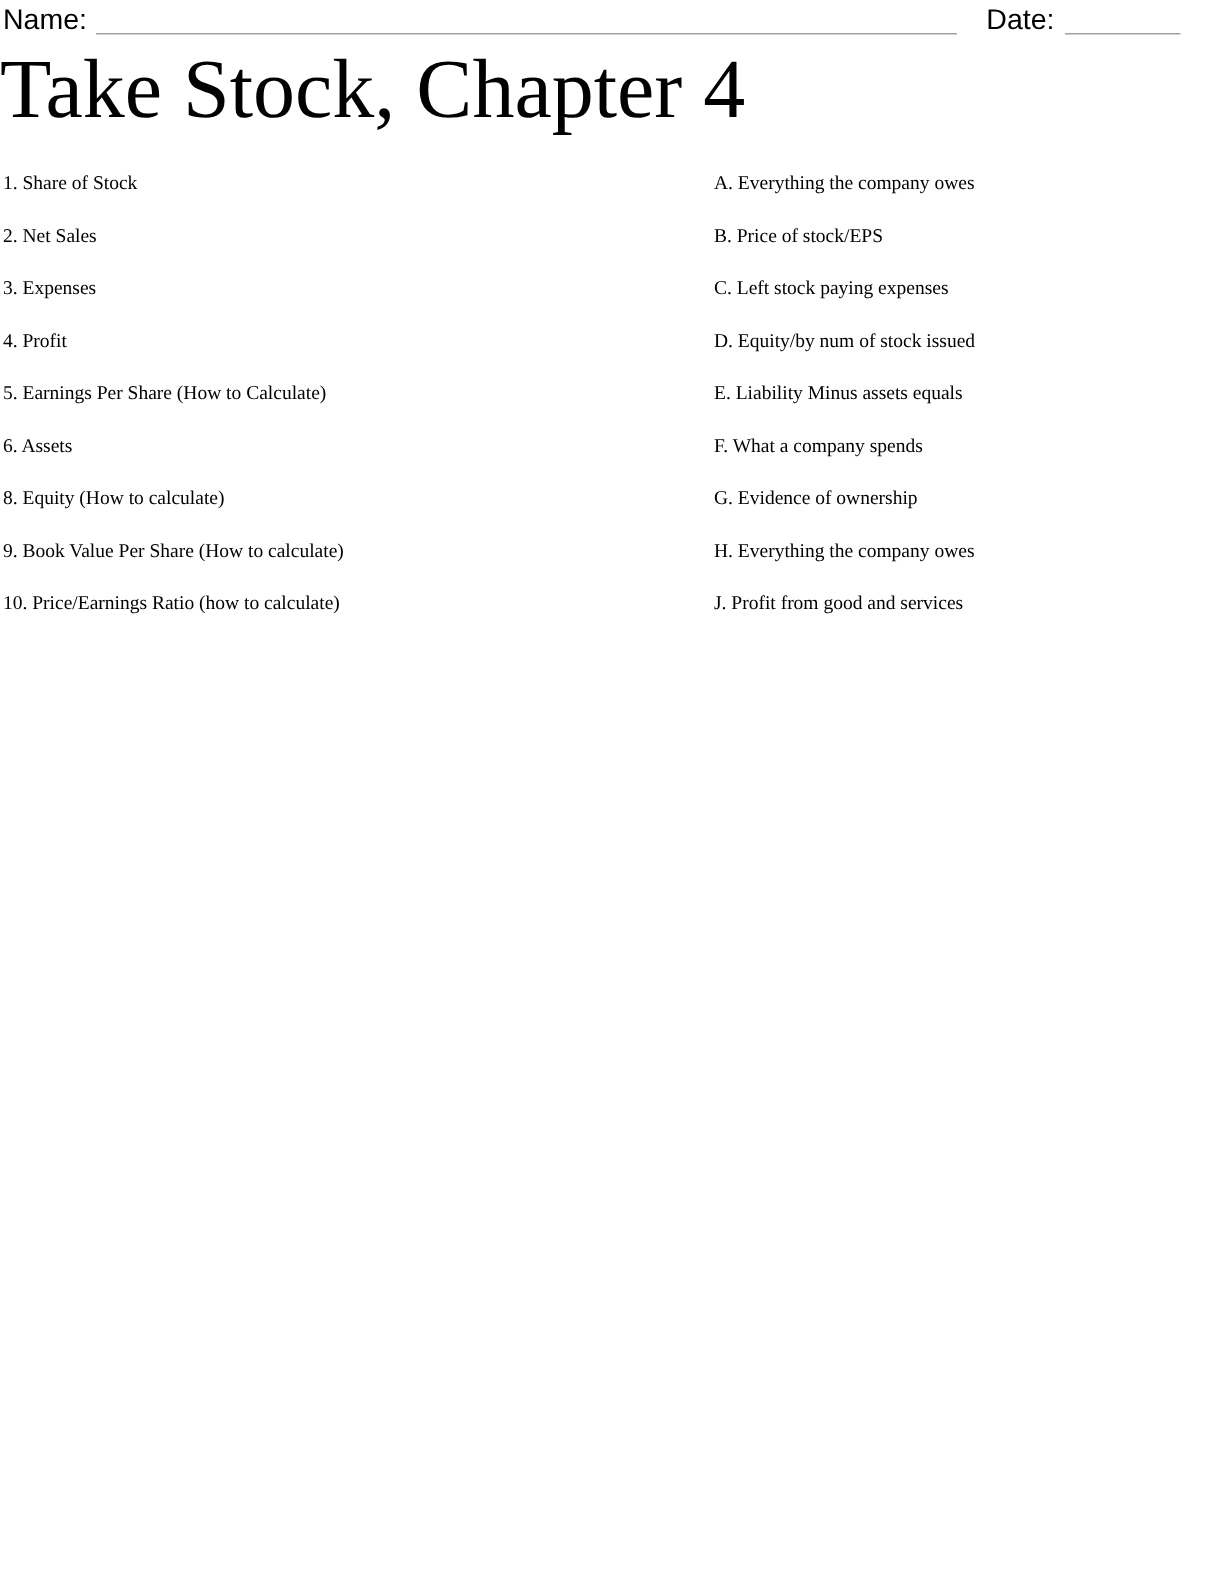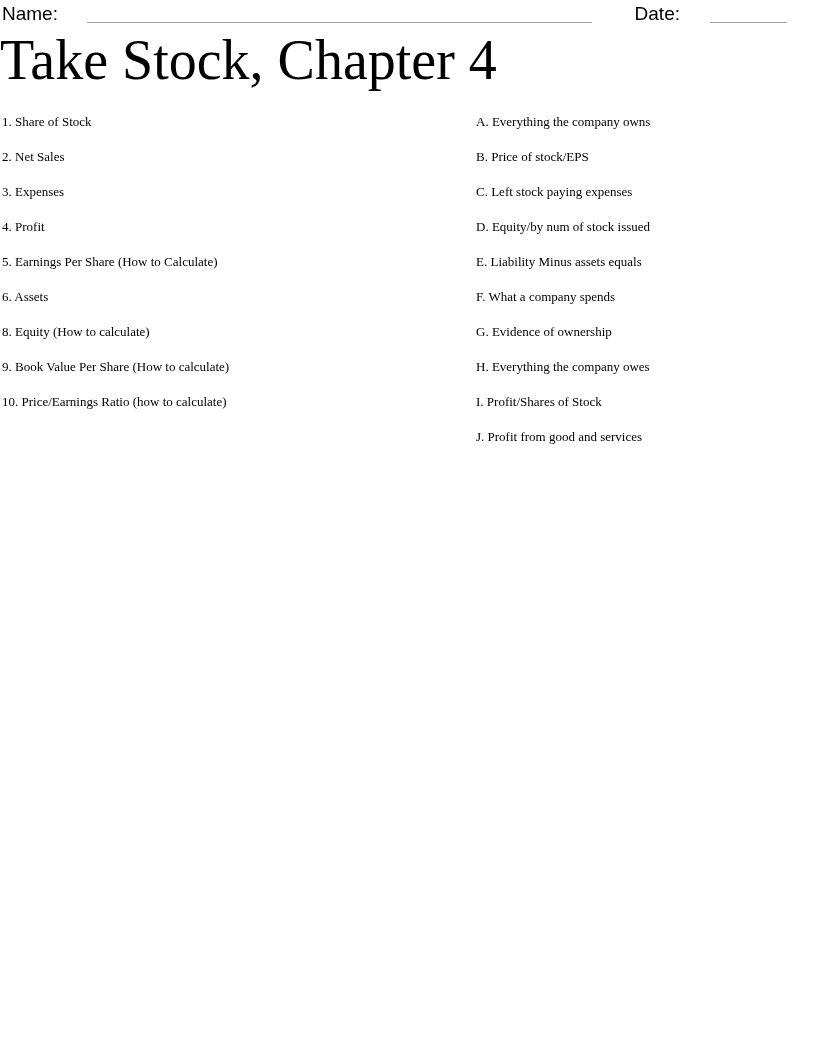--- a/index.html
+++ b/index.html
@@ -18,21 +18,20 @@
     box-sizing: border-box;
   }
   .header-row {
     display: flex;
     align-items: flex-end;
     padding: 2px 29px 0 2px;
     height: 22px;
     font-family: "Liberation Sans", sans-serif;
     font-size: 19px;
     color: var(--text, #000000);
-    gap: 23px;
   }
   .hdr-label {
     white-space: nowrap;
     line-height: 20px;
   }
   .name-line {
     flex: 1;
     height: 14px;
     margin: 0 0 1px 6px;
     border-bottom: 1.5px solid var(--line, #a0a0a0);
@@ -92,26 +91,25 @@
       <div class="item">2. Net Sales</div>
       <div class="item">3. Expenses</div>
       <div class="item">4. Profit</div>
       <div class="item">5. Earnings Per Share (How to Calculate)</div>
       <div class="item">6. Assets</div>
       <div class="item">8. Equity (How to calculate)</div>
       <div class="item">9. Book Value Per Share (How to calculate)</div>
       <div class="item">10. Price/Earnings Ratio (how to calculate)</div>
     </div>
     <div class="col-right">
-      <div class="item">A. Everything the company owns</div>
+      <div class="item">A. Everything the company owes</div>
       <div class="item">B. Price of stock/EPS</div>
       <div class="item">C. Left stock paying expenses</div>
       <div class="item">D. Equity/by num of stock issued</div>
       <div class="item">E. Liability Minus assets equals</div>
       <div class="item">F. What a company spends</div>
       <div class="item">G. Evidence of ownership</div>
       <div class="item">H. Everything the company owes</div>
-      <div class="item">I. Profit/Shares of Stock</div>
       <div class="item">J. Profit from good and services</div>
     </div>
   </div>
 
 </div>
 
 </body></html>

